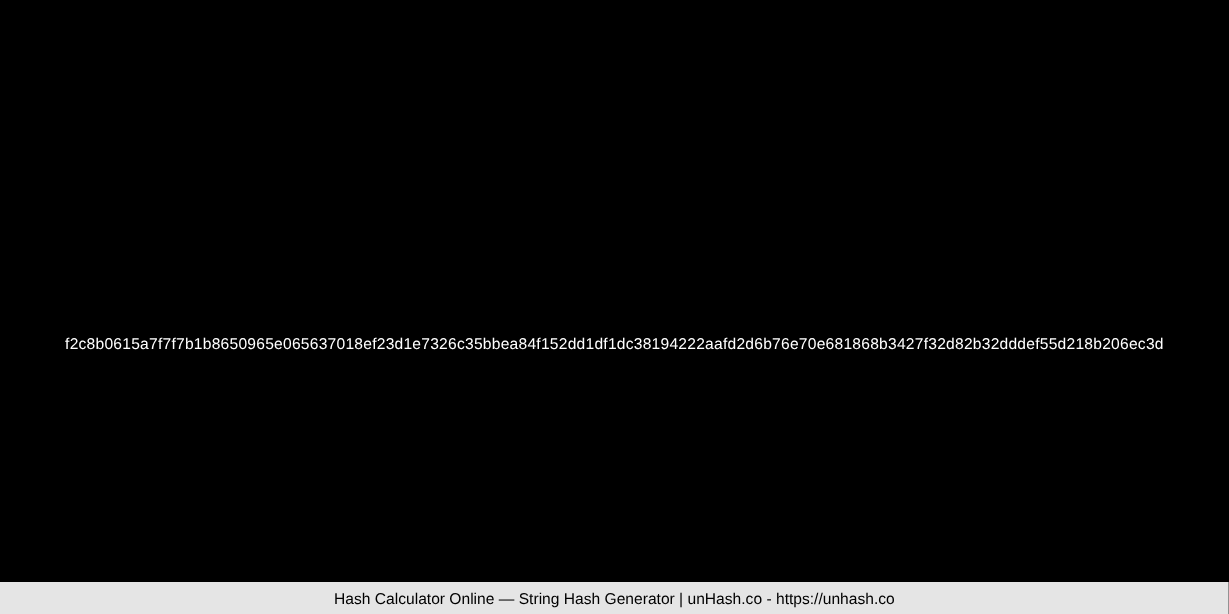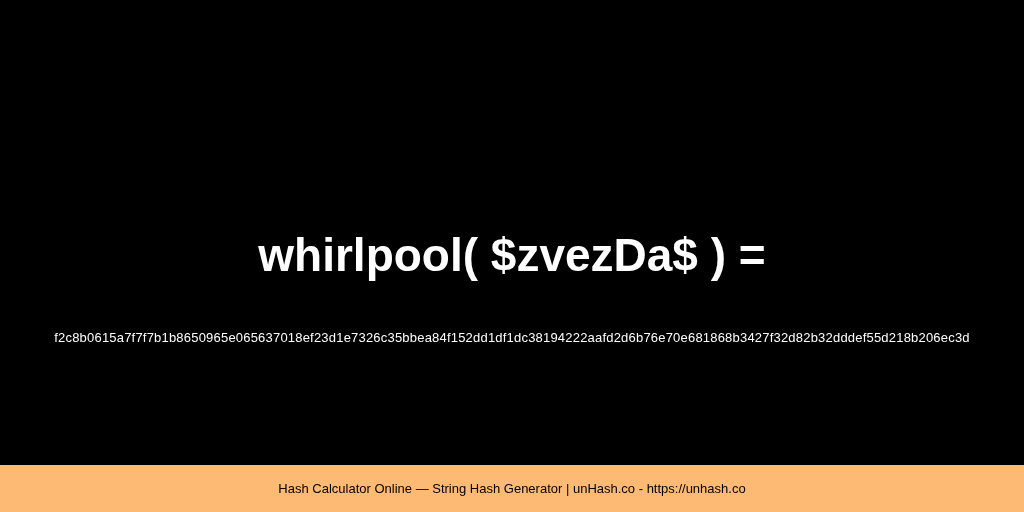--- a/index.html
+++ b/index.html
@@ -40,30 +40,29 @@
       font-size: 13px;
       text-align: right;
       letter-spacing: 0.2px;
       font-family: Arial, Helvetica, sans-serif;
     }
     .footer {
       position: absolute;
       bottom: 0;
       left: 0;
       right: 0;
-      background: #fdba74;
+      background: #e5e5e5;
       color: #000000;
       text-align: center;
       font-size: 13px;
-      padding: 16px 0;
+      padding: 6px 0;
     }
   </style>
 </head>
 <body>
 
 <div class="content">
-  <div class="expression">whirlpool( $zvezDa$ ) =</div>
   <div class="hash-output">f2c8b0615a7f7f7b1b8650965e065637018ef23d1e7326c35bbea84f152dd1df1dc38194222aafd2d6b76e70e681868b3427f32d82b32dddef55d218b206ec3d</div>
 </div>
 
 <div class="footer">
   <span>Hash Calculator Online — String Hash Generator | unHash.co - https://unhash.co</span>
 </div>
 
 </body></html>

